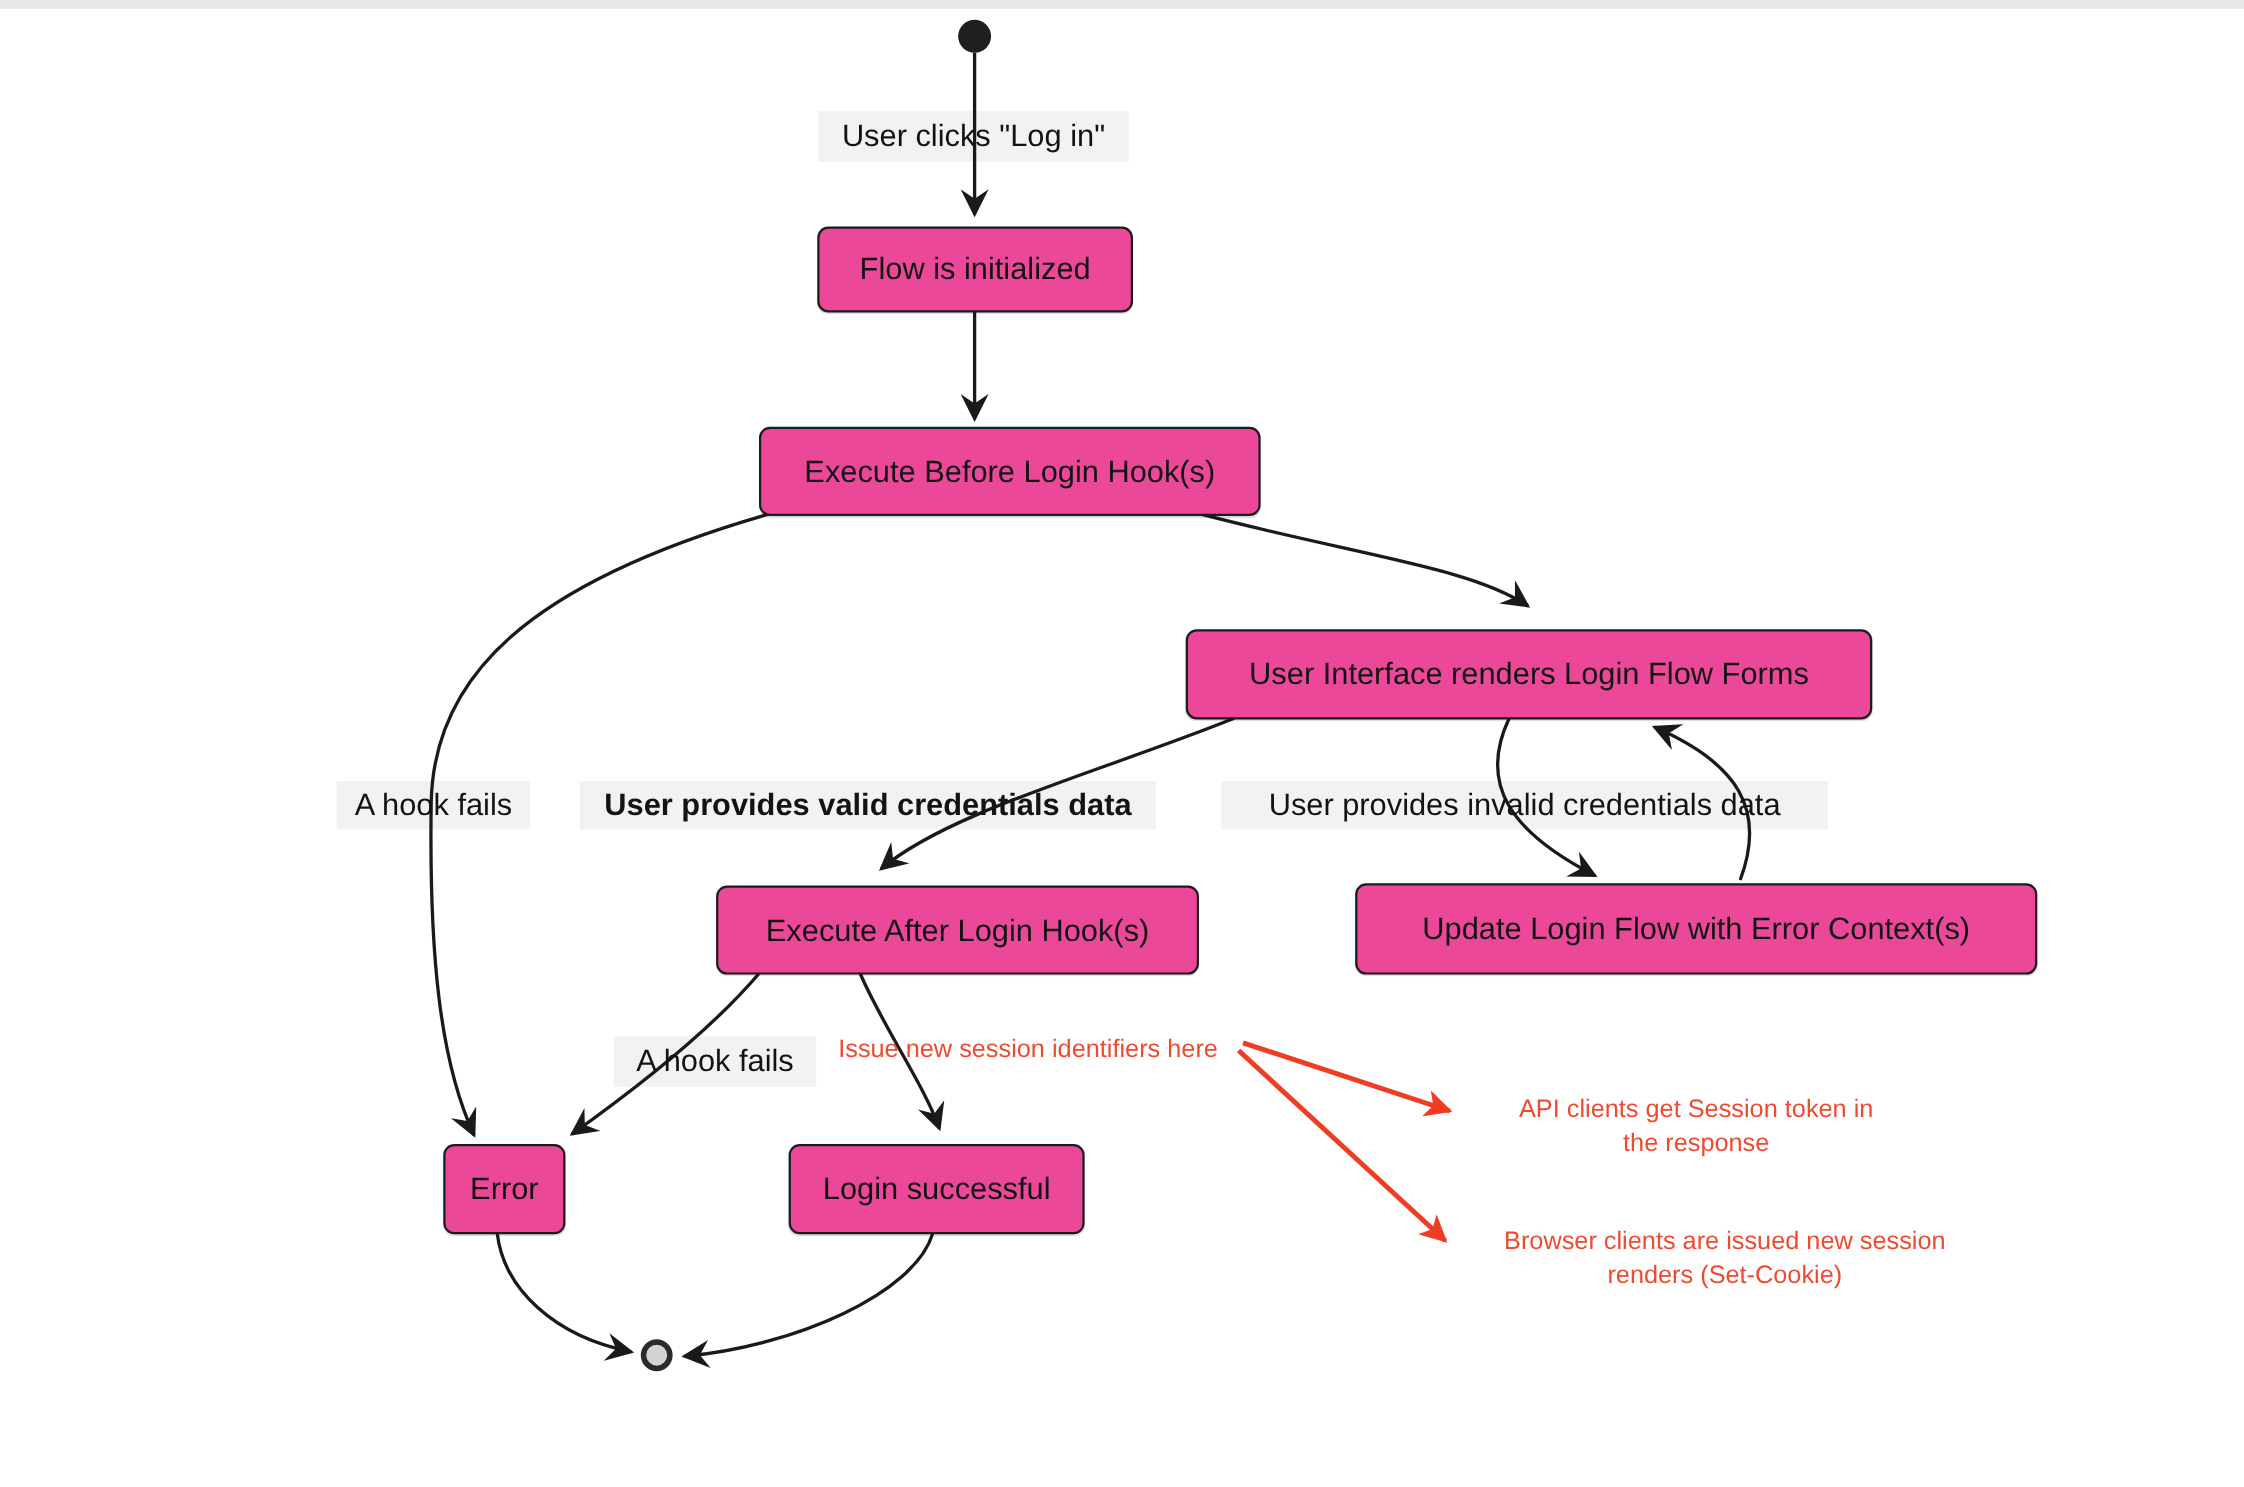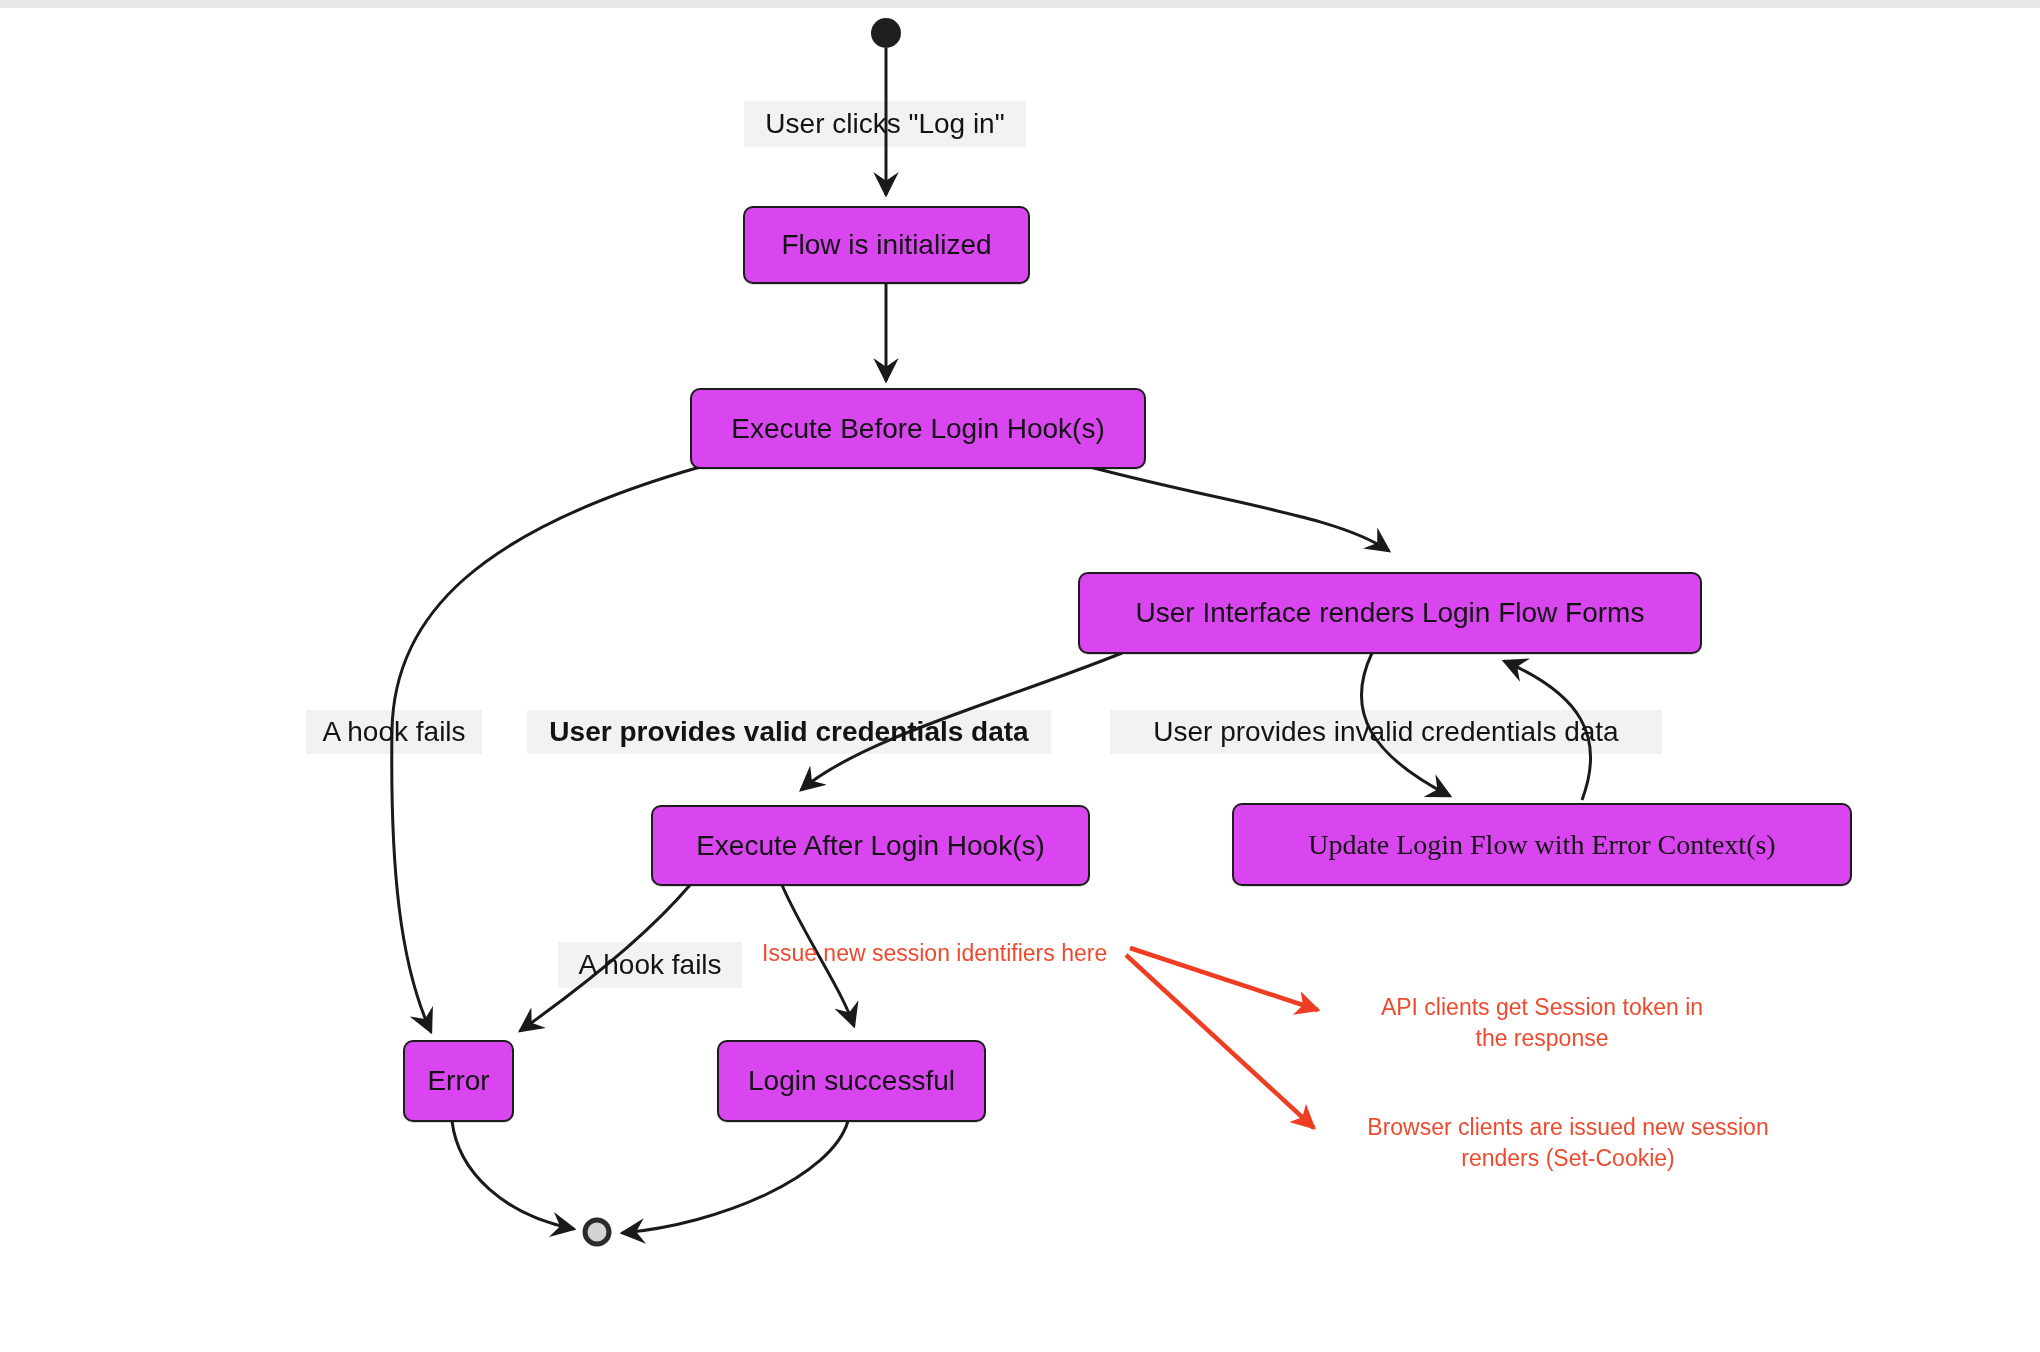--- a/index.html
+++ b/index.html
@@ -24,21 +24,21 @@
     background: #f2f2f2;
   }
   .edge-label-text {
     position: absolute; z-index: 3;
     display: flex; align-items: center; justify-content: center;
     font-size: 28px; color: #131313;
     white-space: nowrap;
   }
   .node {
     position: absolute; z-index: 4;
-    background: #d946ef;
+    background: #ec4899;
     border: 2.5px solid #1c1c1c;
     border-radius: 10px;
     display: flex; align-items: center; justify-content: center;
     font-size: 28px; color: #131313;
     white-space: nowrap;
     box-shadow: 0 1px 1px rgba(0,0,0,0.15);
     text-align: right;
   }
   .annotation {
     position: absolute; z-index: 3;
@@ -96,21 +96,21 @@
   </svg>
 
   <div class="node" style="left:743px; top:206px; width:283px; height:74px;">Flow is initialized</div>
 
   <div class="node" style="left:659px; top:388px; width:452px; height:77px;margin-left:31px;">Execute Before Login Hook(s)</div>
 
   <div class="node" style="left:1078px; top:572px; width:620px; height:78px;">User Interface renders Login Flow Forms</div>
 
   <div class="node" style="left:604px; top:805px; width:435px; height:77px;margin-left:47px;">Execute After Login Hook(s)</div>
 
-  <div class="node" style="left:1232px; top:803px; width:616px; height:79px;font-family:Liberation Serif, serif;">Update Login Flow with Error Context(s)</div>
+  <div class="node" style="left:1232px; top:803px; width:616px; height:79px;">Update Login Flow with Error Context(s)</div>
 
   <div class="node" style="left:403px; top:1040px; width:107px; height:78px;">Error</div>
 
   <div class="node" style="left:717px; top:1040px; width:265px; height:78px;">Login successful</div>
 
   <div class="edge-label-text" style="left:744px; top:101px; width:282px; height:46px;">User clicks "Log in"</div>
 
   <div class="edge-label-text" style="left:306px; top:710px; width:176px; height:44px;">A hook fails</div>
 
   <div class="edge-label-text" style="left:527px; top:710px; width:524px; height:44px;font-weight:bold;">User provides valid credentials data</div>

